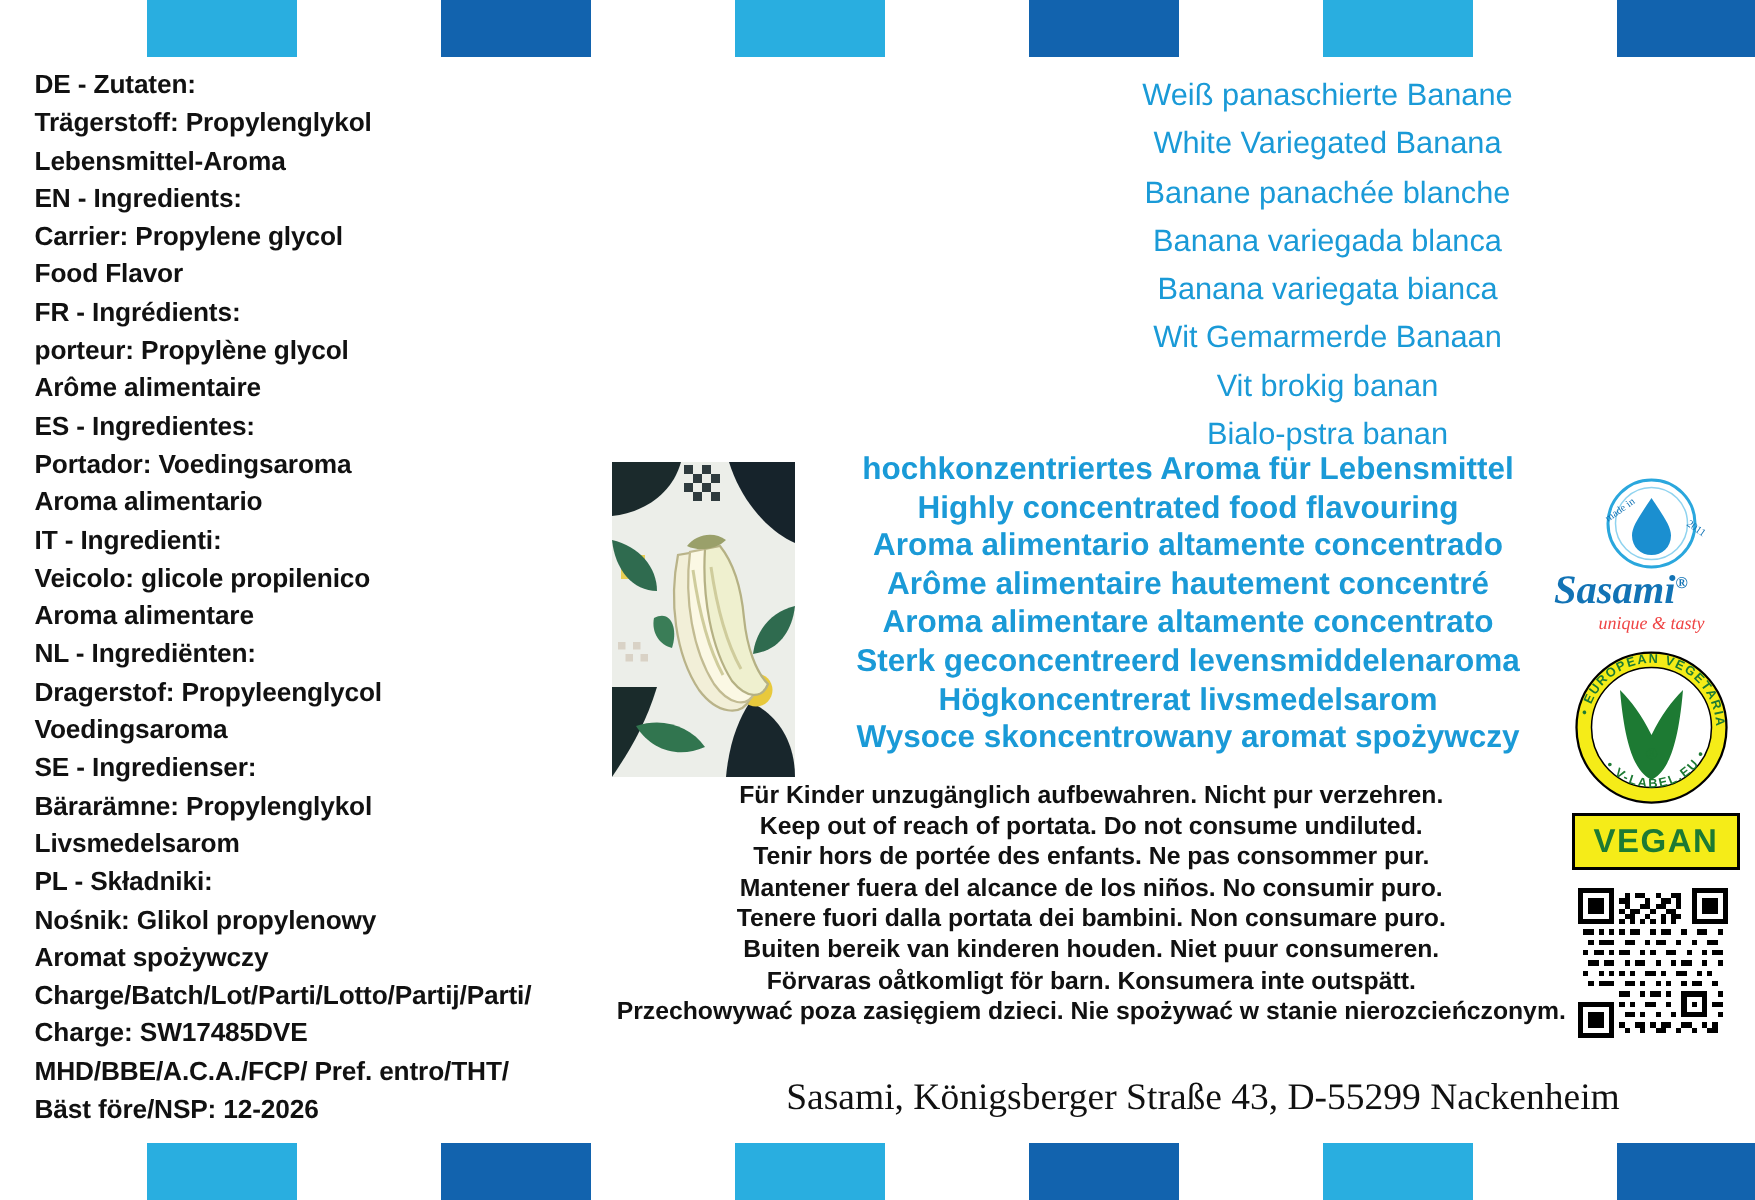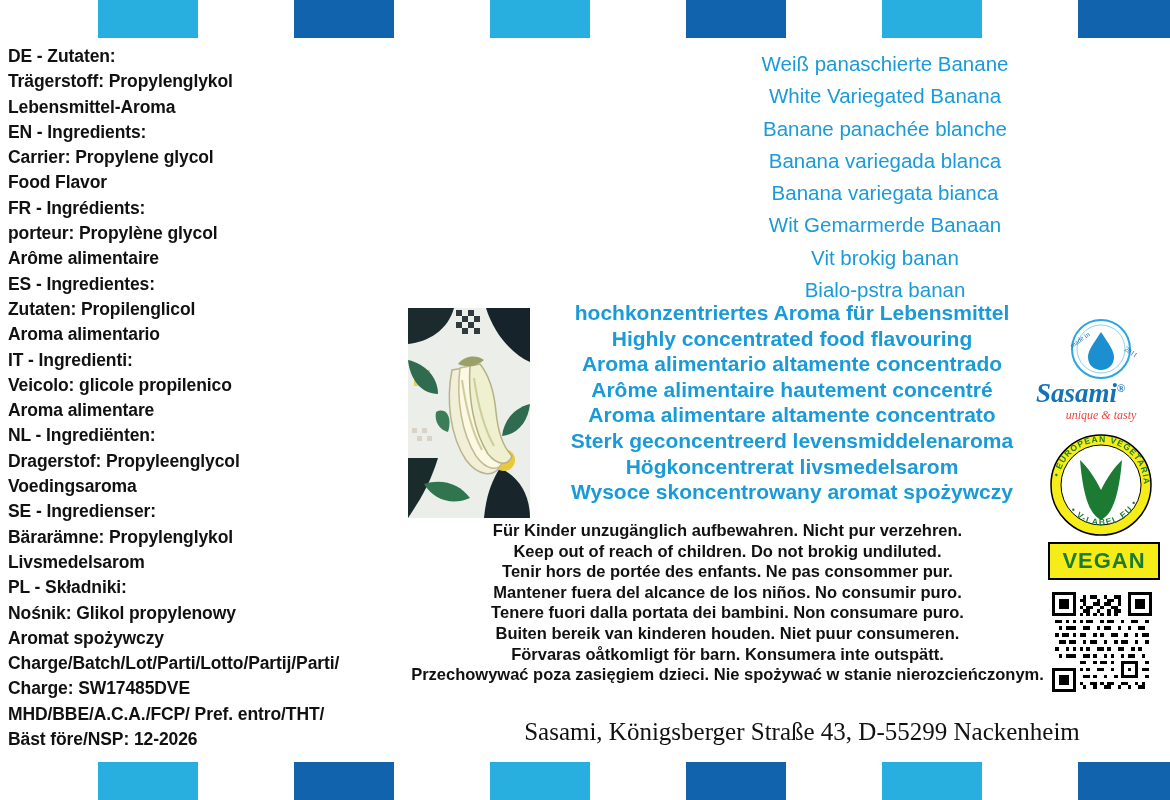--- a/index.html
+++ b/index.html
@@ -36,20 +36,21 @@
     top: 44px;
     width: 400px;
   }
   .left-col .line {
     font-size: 17.5px;
     font-weight: bold;
     color: #111111;
     line-height: 25.3px;
     white-space: nowrap;
     letter-spacing: -0.1px;
+    margin-left: 15px;
   }
 
   
   .names {
     position: absolute;
     left: 600px;
     top: 48px;
     width: 570px;
     text-align: center;
   }
@@ -209,21 +210,21 @@
     <div class="line">DE - Zutaten:</div>
     <div class="line">Trägerstoff: Propylenglykol</div>
     <div class="line">Lebensmittel-Aroma</div>
     <div class="line">EN - Ingredients:</div>
     <div class="line">Carrier: Propylene glycol</div>
     <div class="line">Food Flavor</div>
     <div class="line">FR - Ingrédients:</div>
     <div class="line">porteur: Propylène glycol</div>
     <div class="line">Arôme alimentaire</div>
     <div class="line">ES - Ingredientes:</div>
-    <div class="line">Zutaten: Propilenglicol</div>
+    <div class="line">Portador: Voedingsaroma</div>
     <div class="line">Aroma alimentario</div>
     <div class="line">IT - Ingredienti:</div>
     <div class="line">Veicolo: glicole propilenico</div>
     <div class="line">Aroma alimentare</div>
     <div class="line">NL - Ingrediënten:</div>
     <div class="line">Dragerstof: Propyleenglycol</div>
     <div class="line">Voedingsaroma</div>
     <div class="line">SE - Ingredienser:</div>
     <div class="line">Bärarämne: Propylenglykol</div>
     <div class="line">Livsmedelsarom</div>
@@ -298,21 +299,21 @@
     <div class="cline">Aroma alimentario altamente concentrado</div>
     <div class="cline">Arôme alimentaire hautement concentré</div>
     <div class="cline">Aroma alimentare altamente concentrato</div>
     <div class="cline">Sterk geconcentreerd levensmiddelenaroma</div>
     <div class="cline">Högkoncentrerat livsmedelsarom</div>
     <div class="cline">Wysoce skoncentrowany aromat spożywczy</div>
   </div>
 
 <div class="warnings" id="warnings-block">
     <div class="wline">Für Kinder unzugänglich aufbewahren. Nicht pur verzehren.</div>
-    <div class="wline">Keep out of reach of children. Do not brokig undiluted.</div>
+    <div class="wline">Keep out of reach of portata. Do not consume undiluted.</div>
     <div class="wline">Tenir hors de portée des enfants. Ne pas consommer pur.</div>
     <div class="wline">Mantener fuera del alcance de los niños. No consumir puro.</div>
     <div class="wline">Tenere fuori dalla portata dei bambini. Non consumare puro.</div>
     <div class="wline">Buiten bereik van kinderen houden. Niet puur consumeren.</div>
     <div class="wline">Förvaras oåtkomligt för barn. Konsumera inte outspätt.</div>
     <div class="wline wrap">Przechowywać poza zasięgiem dzieci. Nie spożywać w stanie nierozcieńczonym.</div>
   </div>
 
 <div class="address">Sasami, Königsberger Straße 43, D-55299 Nackenheim</div>
 

